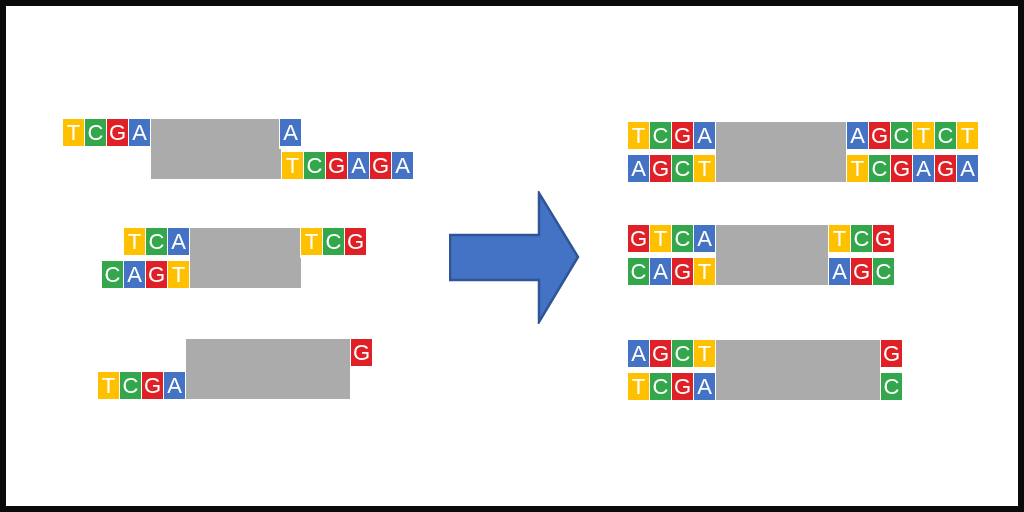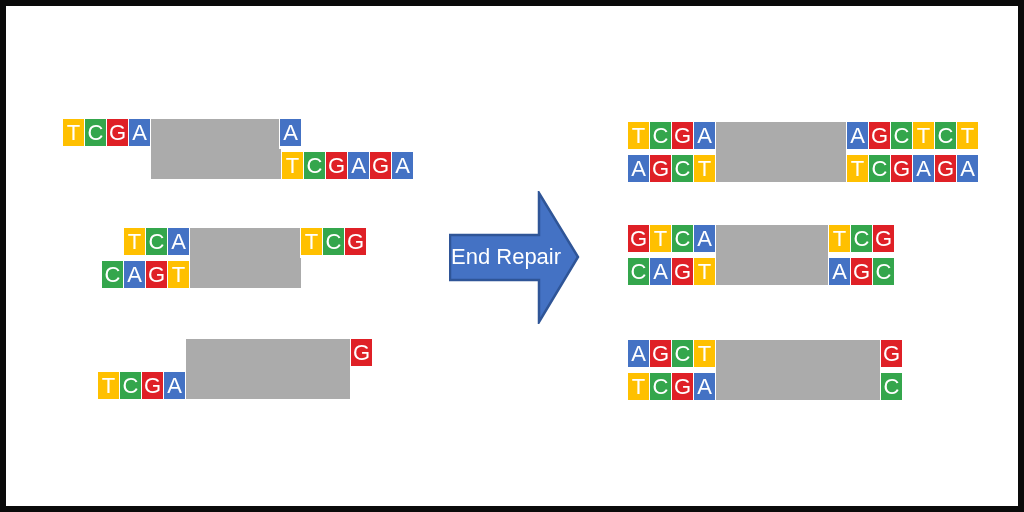--- a/index.html
+++ b/index.html
@@ -113,21 +113,20 @@
         <div class="base" style="background: rgb(68, 114, 196); color: rgb(255, 255, 255);">A</div>
         <div class="spacer" style="width: 164px; background: rgb(171, 171, 171);"></div>
       </div>
     </div>
 
   <div class="arrow-wrap">
     <svg width="131" height="133" viewBox="0 0 131 133">
       <polygon id="arrow-shape" points="1,44 90,44 90,2 129,66 90,131 90,89 1,89" fill="#4472C4" stroke="#2F5597" stroke-width="2.5" stroke-linejoin="miter"></polygon>
     </svg>
   </div>
-  <div class="arrow-label">End Repair</div>
 
   <div class="fragment" id="frag-after-0">
       <div class="strand-row top" style="margin-left: 0px;">
         <div class="base" style="background: rgb(255, 192, 0); color: rgb(255, 255, 255);">T</div>
         <div class="base" style="background: rgb(52, 166, 76); color: rgb(255, 255, 255);">C</div>
         <div class="base" style="background: rgb(223, 32, 38); color: rgb(255, 255, 255);">G</div>
         <div class="base" style="background: rgb(68, 114, 196); color: rgb(255, 255, 255);">A</div>
         <div class="spacer" style="width: 130px; background: rgb(171, 171, 171);"></div>
         <div class="base" style="background: rgb(68, 114, 196); color: rgb(255, 255, 255);">A</div>
         <div class="base" style="background: rgb(223, 32, 38); color: rgb(255, 255, 255);">G</div>

